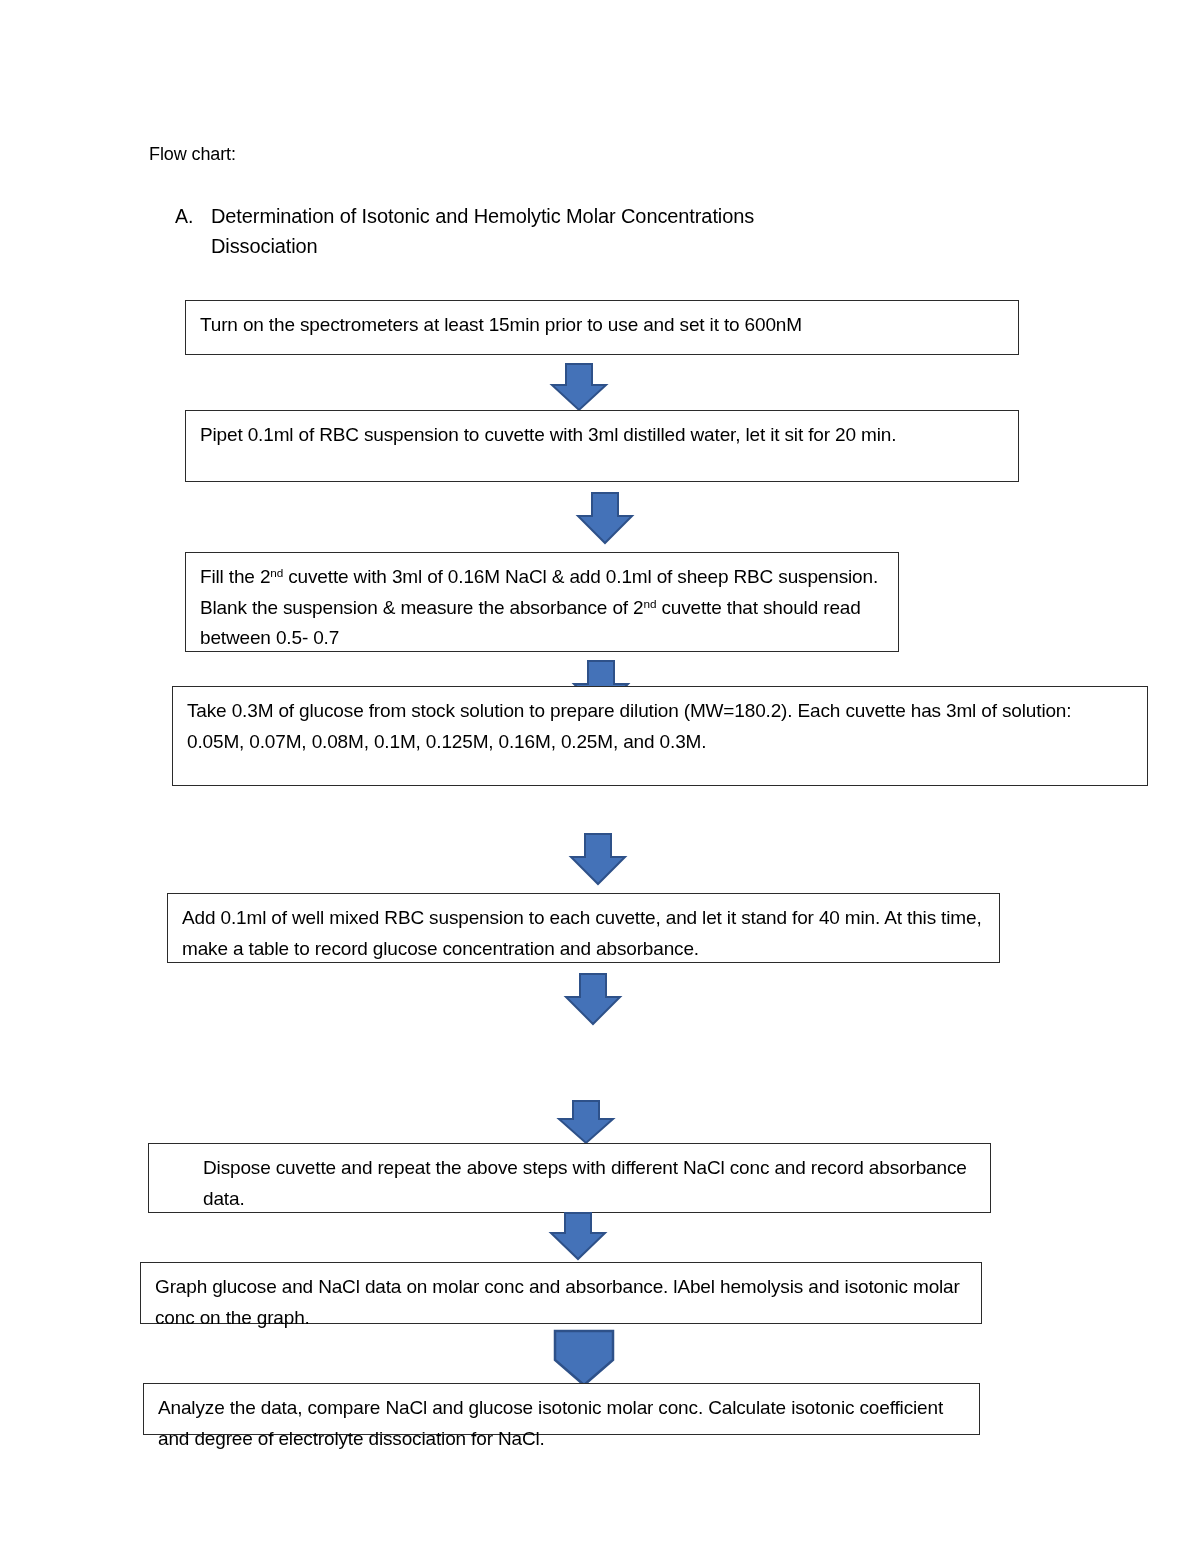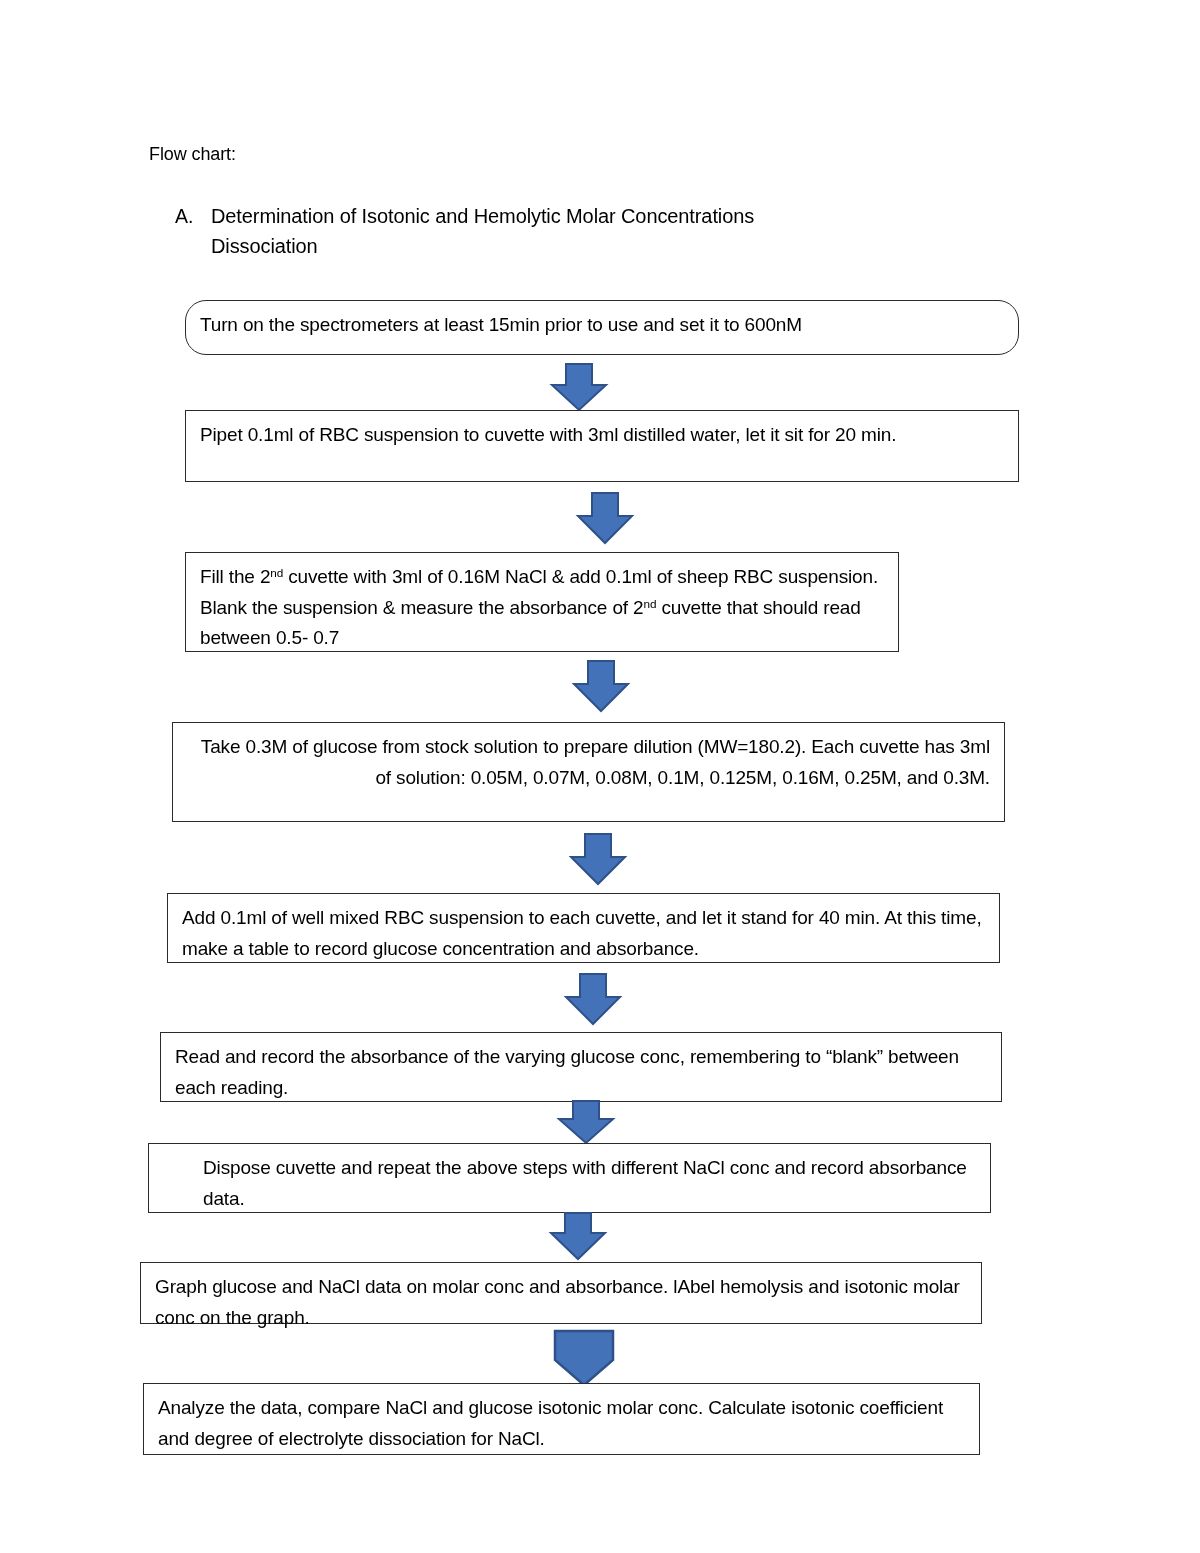--- a/index.html
+++ b/index.html
@@ -99,21 +99,21 @@
   <div class="list-block">
     <div class="list-item">
       <div class="list-marker">A.</div>
       <div class="list-text">
         <span>Determination of Isotonic and Hemolytic Molar Concentrations</span><br>
         <span>Dissociation</span>
       </div>
     </div>
   </div>
 
-  <div class="fbox" style="left:185px; top:300px; width:834px; height:55px;border-radius:21px;">
+  <div class="fbox" style="left:185px; top:300px; width:834px; height:55px;">
     <div class="inner">Turn on the spectrometers at least 15min prior to use and set it to 600nM</div>
   </div>
 
   <div class="arrow" style="left:551px; top:363px; width:56px; height:48px;">
     <svg width="56" height="48" viewBox="0 0 56 48">
       <polygon points="15,1 41,1 41,22 55,22 28,47 1,22 15,22" fill="#4472B8" stroke="#2E5189" stroke-width="2" stroke-linejoin="miter"></polygon>
     </svg>
   </div>
 
   <div class="fbox" style="left:185px; top:410px; width:834px; height:72px;">
@@ -129,43 +129,40 @@
   <div class="fbox" style="left:185px; top:552px; width:714px; height:100px;">
     <div class="inner"><span>Fill the 2</span><sup>nd</sup><span> cuvette with 3ml of 0.16M NaCl &amp; add 0.1ml of sheep RBC suspension. Blank the suspension &amp; measure the absorbance of 2</span><sup>nd</sup><span> cuvette that should read between 0.5- 0.7</span></div>
   </div>
 
   <div class="arrow" style="left:573px; top:660px; width:56px; height:52px;">
     <svg width="56" height="52" viewBox="0 0 56 52">
       <polygon points="15,1 41,1 41,24 55,24 28,51 1,24 15,24" fill="#4472B8" stroke="#2E5189" stroke-width="2" stroke-linejoin="miter"></polygon>
     </svg>
   </div>
 
-  <div class="fbox" style="left:172px; top:722px; width:833px; height:100px;text-align:right;">
+  <div class="fbox" style="left:172px; top:686px; width:976px; height:100px;">
     <div class="inner">Take 0.3M of glucose from stock solution to prepare dilution (MW=180.2). Each cuvette has 3ml of solution: 0.05M, 0.07M, 0.08M, 0.1M, 0.125M, 0.16M, 0.25M, and 0.3M.</div>
   </div>
 
   <div class="arrow" style="left:570px; top:833px; width:56px; height:52px;">
     <svg width="56" height="52" viewBox="0 0 56 52">
       <polygon points="15,1 41,1 41,24 55,24 28,51 1,24 15,24" fill="#4472B8" stroke="#2E5189" stroke-width="2" stroke-linejoin="miter"></polygon>
     </svg>
   </div>
 
   <div class="fbox" style="left:167px; top:893px; width:833px; height:70px;">
     <div class="inner">Add 0.1ml of well mixed RBC suspension to each cuvette, and let it stand for 40 min. At this time, make a table to record glucose concentration and absorbance.</div>
   </div>
 
   <div class="arrow" style="left:565px; top:973px; width:56px; height:52px;">
     <svg width="56" height="52" viewBox="0 0 56 52">
       <polygon points="15,1 41,1 41,24 55,24 28,51 1,24 15,24" fill="#4472B8" stroke="#2E5189" stroke-width="2" stroke-linejoin="miter"></polygon>
     </svg>
   </div>
 
-  <div class="fbox" style="left:160px; top:1032px; width:842px; height:70px;">
-    <div class="inner">Read and record the absorbance of the varying glucose conc, remembering to “blank” between each reading.</div>
-  </div>
 
   <div class="arrow" style="left:558px; top:1100px; width:56px; height:44px;">
     <svg width="56" height="44" viewBox="0 0 56 44">
       <polygon points="15,1 41,1 41,19 55,19 28,43 1,19 15,19" fill="#4472B8" stroke="#2E5189" stroke-width="2" stroke-linejoin="miter"></polygon>
     </svg>
   </div>
 
   <div class="fbox" style="left:148px; top:1143px; width:843px; height:70px;padding-left:40px;">
     <div class="inner">Dispose cuvette and repeat the above steps with different NaCl conc and record absorbance data.</div>
   </div>
@@ -179,17 +176,17 @@
   <div class="fbox" style="left:140px; top:1262px; width:842px; height:62px;">
     <div class="inner">Graph glucose and NaCl data on molar conc and absorbance. lAbel hemolysis and isotonic molar conc on the graph.</div>
   </div>
 
   <div class="arrow" style="left:545px; top:1330px; width:78px; height:56px;">
     <svg width="78" height="56" viewBox="0 0 78 56">
       <polygon points="10,1 68,1 68,30 39,55 10,30" fill="#4472B8" stroke="#2E5189" stroke-width="2.5" stroke-linejoin="miter"></polygon>
     </svg>
   </div>
 
-  <div class="fbox" style="left:143px; top:1383px; width:837px; height:72px;">
+  <div class="fbox" style="left:143px; top:1383px; width:837px; height:52px;">
     <div class="inner">Analyze the data, compare NaCl and glucose isotonic molar conc. Calculate isotonic coefficient and degree of electrolyte dissociation for NaCl.</div>
   </div>
 
 </div>
 
 </body></html>

